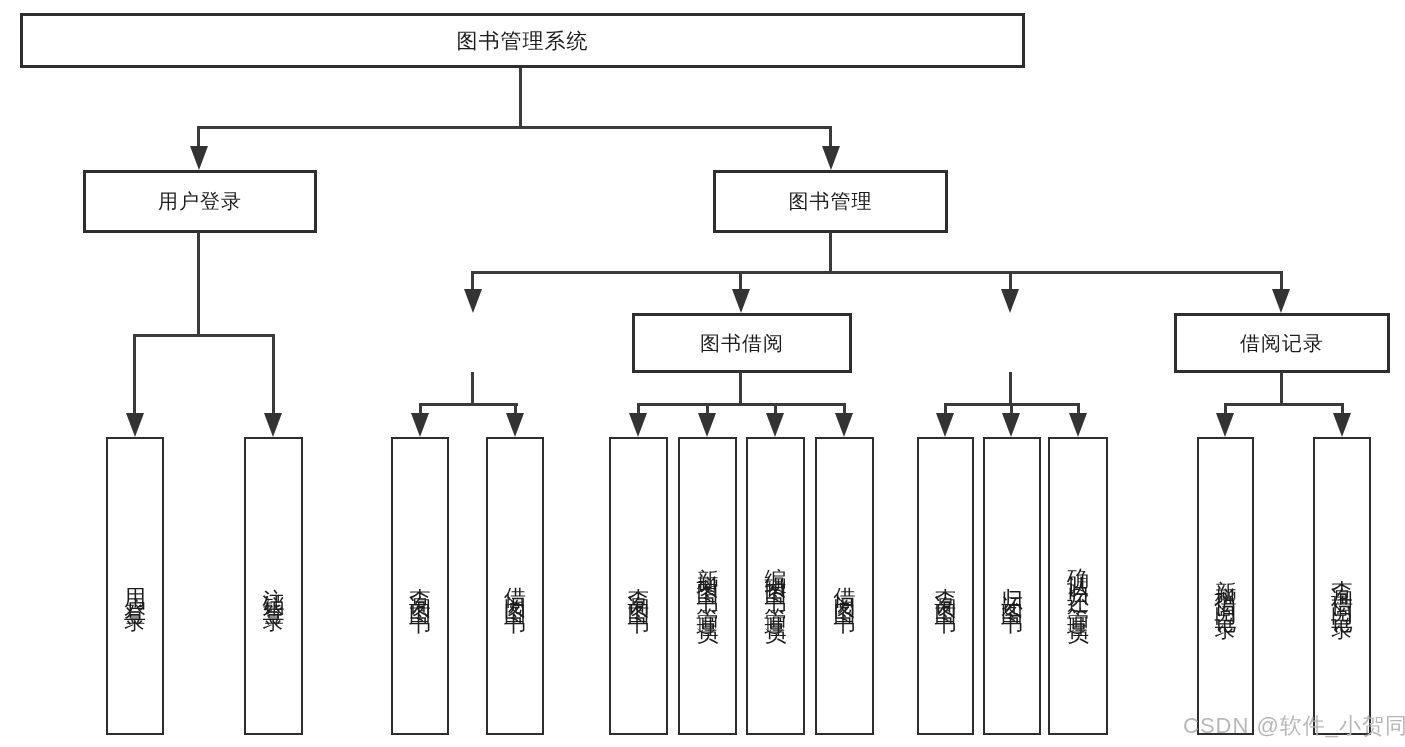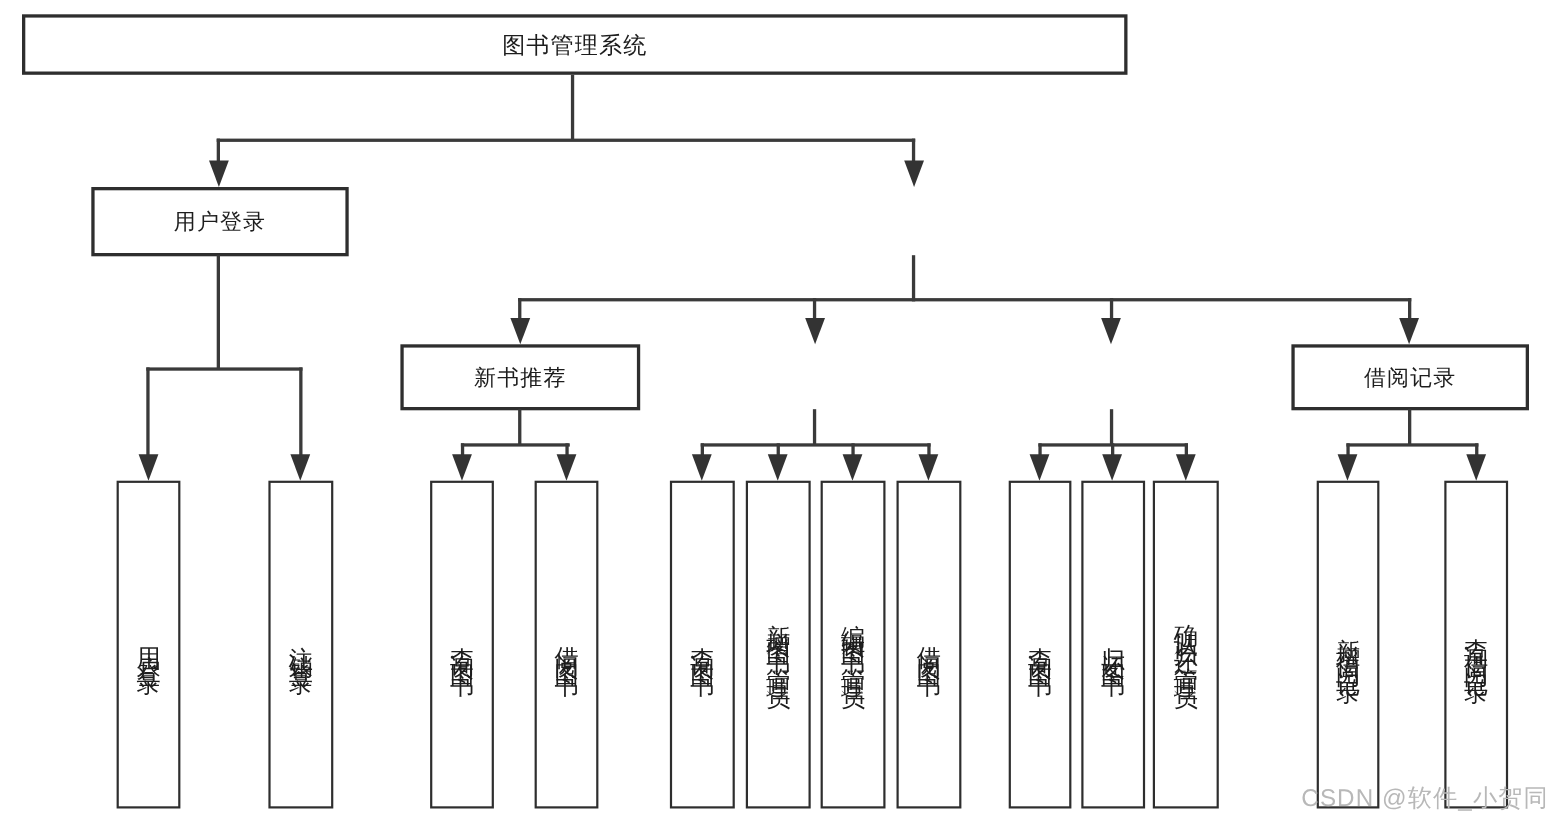--- a/index.html
+++ b/index.html
@@ -58,20 +58,21 @@
   <div>
     <div class="ln" style="left:519px;top:68px;width:3px;height:60px;"></div>
     <div class="ln" style="left:197px;top:126px;width:635px;height:3px;"></div>
     <div class="ln" style="left:197px;top:126px;width:3px;height:24px;"></div>
     <div class="ln" style="left:829px;top:126px;width:3px;height:24px;"></div>
     <div class="ah" style="left:190px;top:146px;"></div>
     <div class="ah" style="left:822px;top:146px;"></div>
   </div>
 
   <div class="box hbox p-l2a">用户登录</div>
+  <div class="box hbox p-l2b">图书管理</div>
 
   <div>
     <div class="ln" style="left:197px;top:232px;width:3px;height:104px;"></div>
     <div class="ln" style="left:133px;top:334px;width:142px;height:3px;"></div>
     <div class="ln" style="left:133px;top:334px;width:3px;height:80px;"></div>
     <div class="ln" style="left:272px;top:334px;width:3px;height:80px;"></div>
     <div class="ah" style="left:126px;top:413px;"></div>
     <div class="ah" style="left:264px;top:413px;"></div>
   </div>
 
@@ -81,21 +82,21 @@
     <div class="ln" style="left:471px;top:271px;width:3px;height:20px;"></div>
     <div class="ln" style="left:739px;top:271px;width:3px;height:20px;"></div>
     <div class="ln" style="left:1009px;top:271px;width:3px;height:20px;"></div>
     <div class="ln" style="left:1280px;top:271px;width:3px;height:20px;"></div>
     <div class="ah" style="left:464px;top:289px;"></div>
     <div class="ah" style="left:732px;top:289px;"></div>
     <div class="ah" style="left:1001px;top:289px;"></div>
     <div class="ah" style="left:1272px;top:289px;"></div>
   </div>
 
-  <div class="box hbox p-l3a">新书推荐</div>
+  <div class="box hbox p-l3b">图书借阅</div>
   <div class="box hbox p-l3d">借阅记录</div>
 
   <div>
     <div class="ln" style="left:471px;top:372px;width:3px;height:33px;"></div>
     <div class="ln" style="left:419px;top:403px;width:99px;height:3px;"></div>
     <div class="ln" style="left:419px;top:403px;width:3px;height:14px;"></div>
     <div class="ln" style="left:514px;top:403px;width:3px;height:14px;"></div>
     <div class="ah" style="left:411px;top:413px;"></div>
     <div class="ah" style="left:506px;top:413px;"></div>
   </div>

